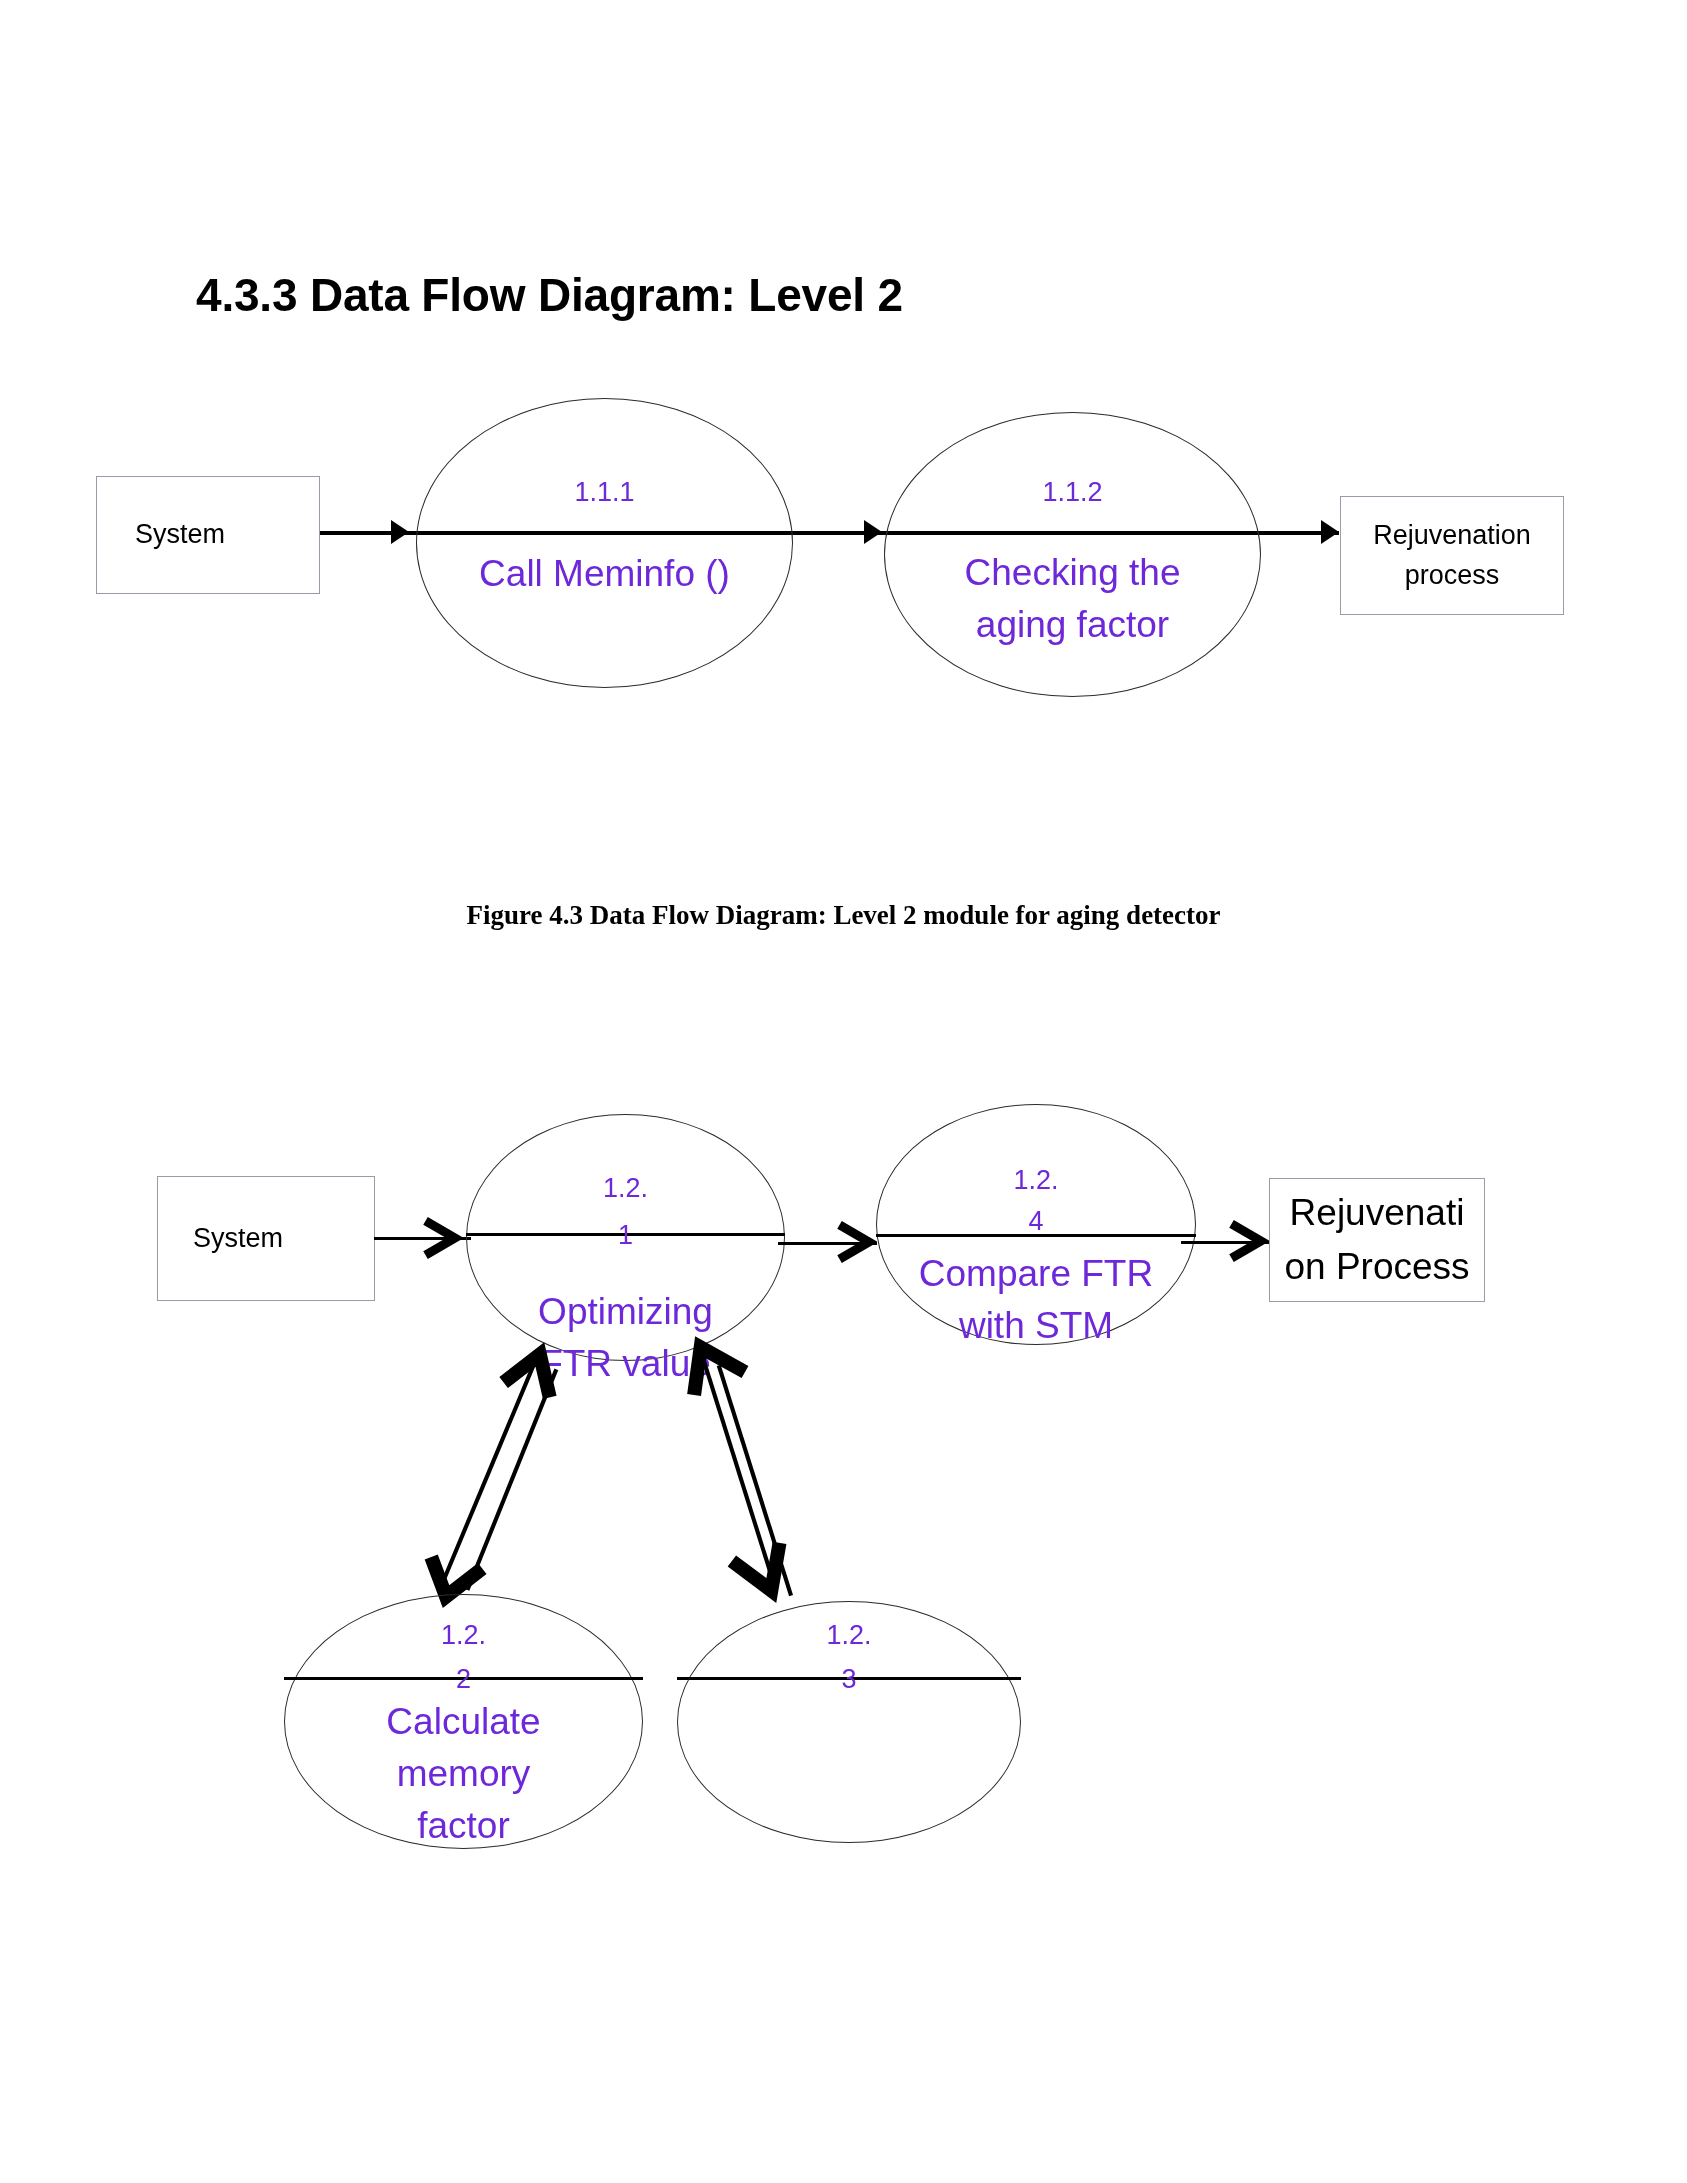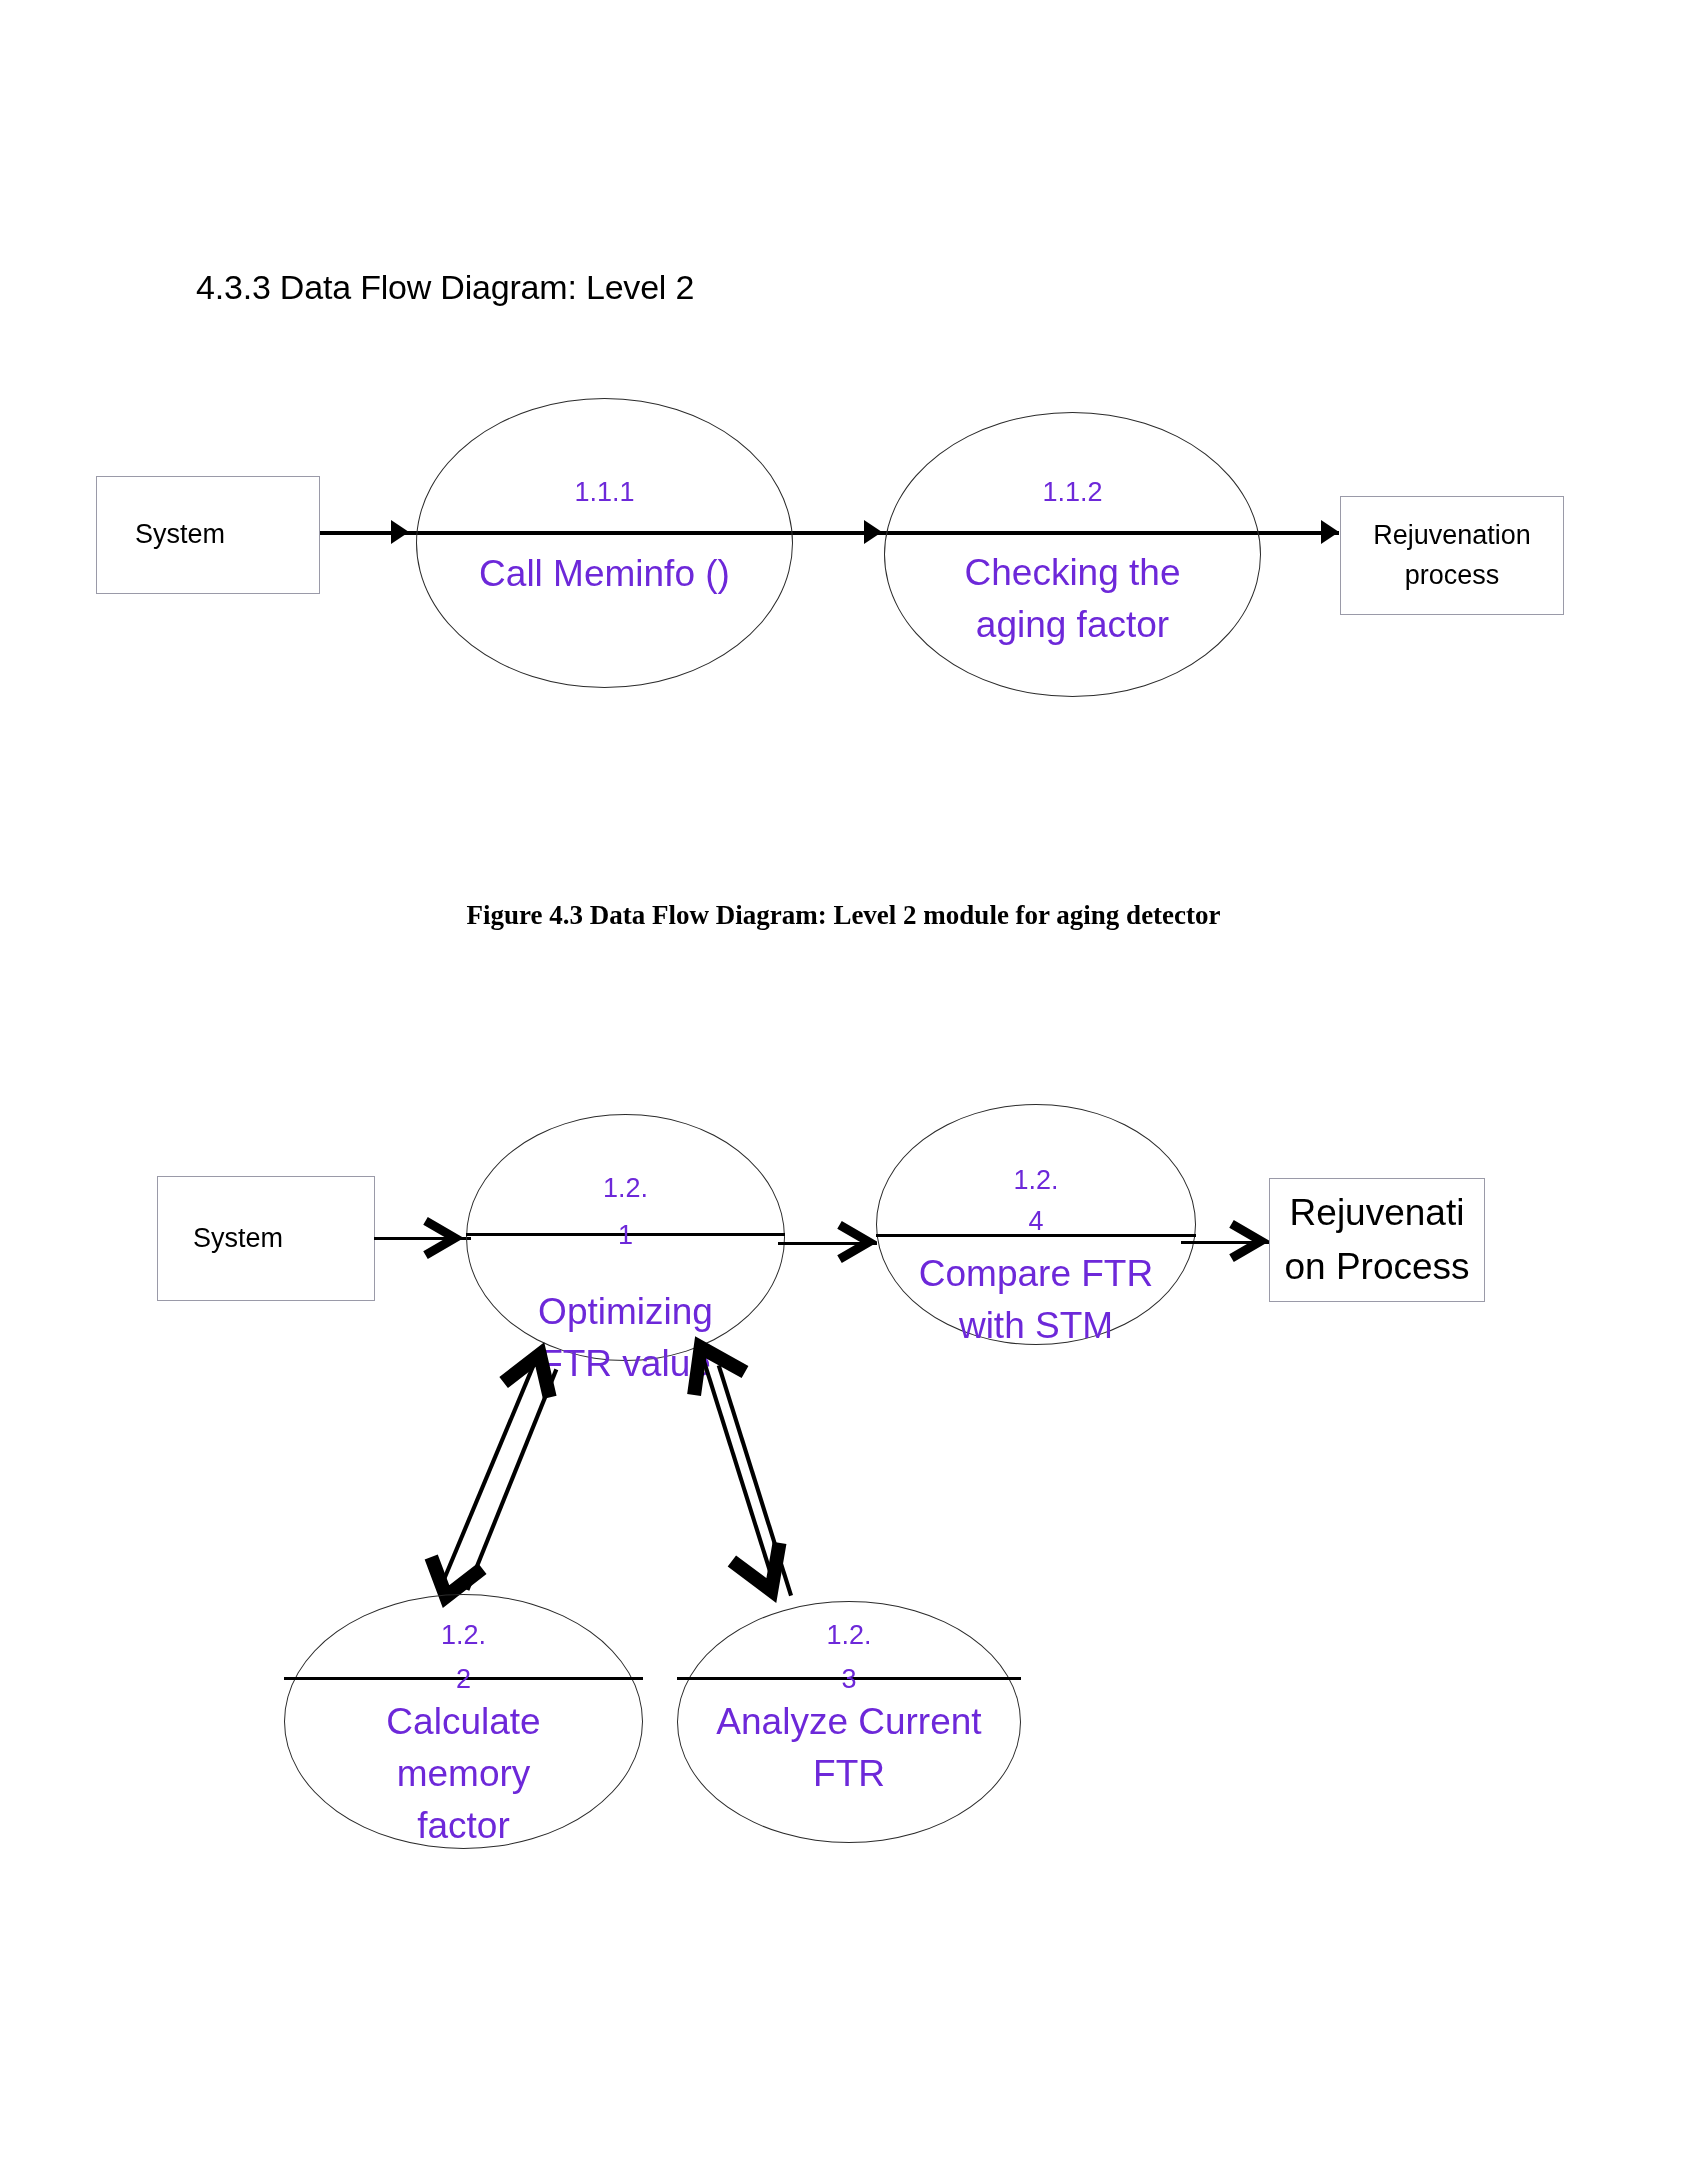--- a/index.html
+++ b/index.html
@@ -15,22 +15,22 @@
     overflow: hidden;
     font-family: "Liberation Sans", sans-serif;
   }
 
   
   .section-heading {
     position: absolute;
     left: 196px;
     top: 268px;
     font-family: "Liberation Sans", sans-serif;
-    font-size: 34px;
-    font-weight: normal;
+    font-size: 46px;
+    font-weight: bold;
     color: #000000;
     letter-spacing: -0.2px;
     white-space: nowrap;
   }
   .figure-caption {
     position: absolute;
     left: 0;
     top: 900px;
     width: 1687px;
     text-align: center;
@@ -239,17 +239,15 @@
   <div class="proc-text proc-id" style="left:284px; top:1617px; width:359px;">1.2.</div>
   <div class="proc-text proc-id" style="left:284px; top:1661px; width:359px;">2</div>
   <div class="proc-text proc-name" style="left:284px; top:1696px; width:359px;">Calculate
 memory
 factor</div>
 
   <div class="process-ellipse" id="proc-123" style="left:677px; top:1601px; width:344px; height:242px;"></div>
   <div class="proc-divider" style="left:677px; top:1677px; width:344px;"></div>
   <div class="proc-text proc-id" style="left:677px; top:1617px; width:344px;">1.2.</div>
   <div class="proc-text proc-id" style="left:677px; top:1661px; width:344px;">3</div>
-  <div class="proc-text proc-name" style="left:677px; top:1696px; width:344px;">Analyze Current
-FTR</div>
 
 </div>
 
 
 </body></html>

